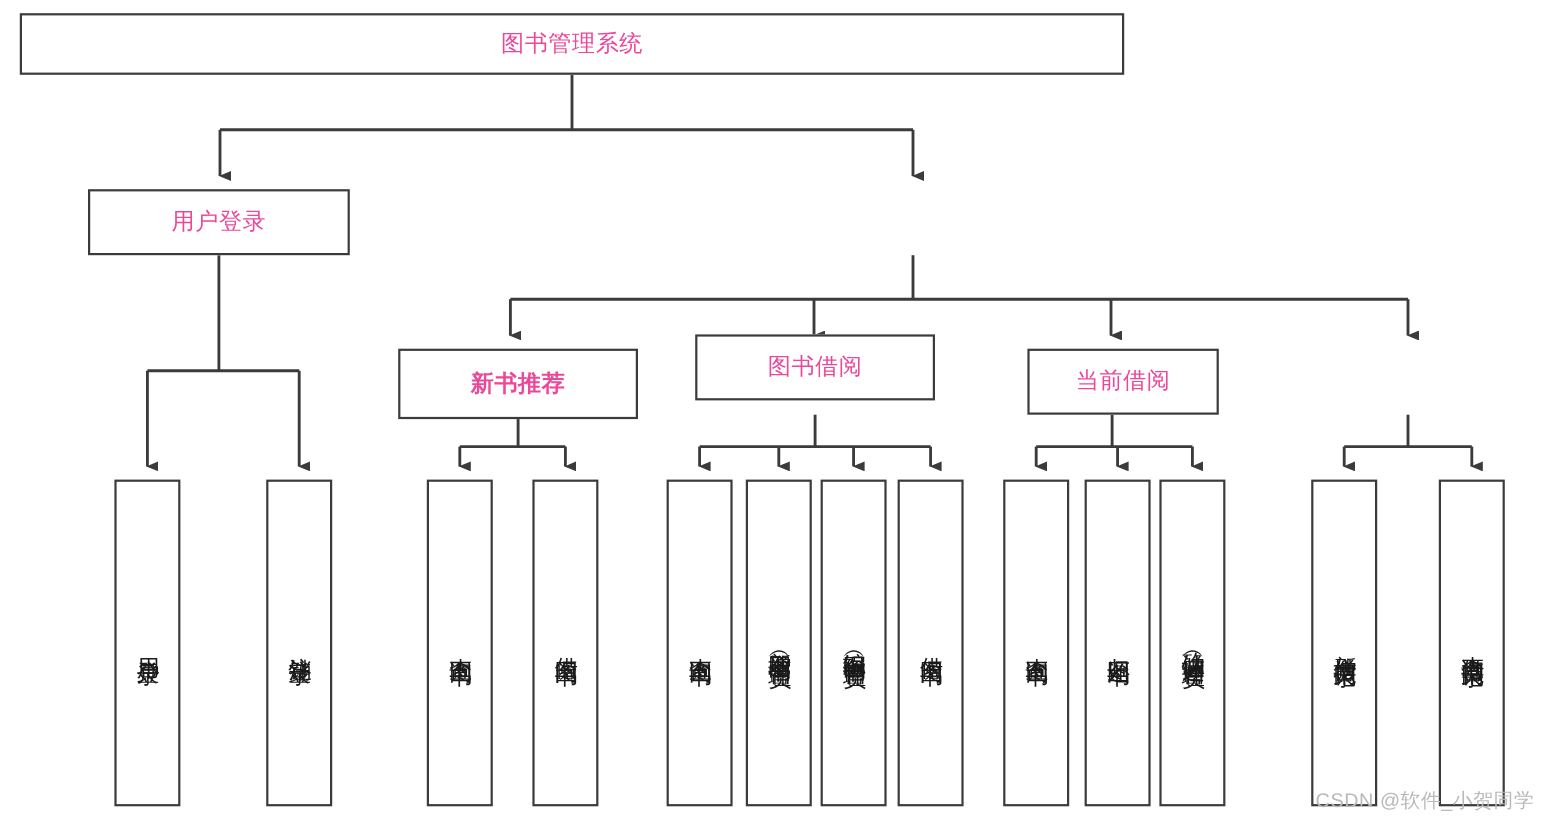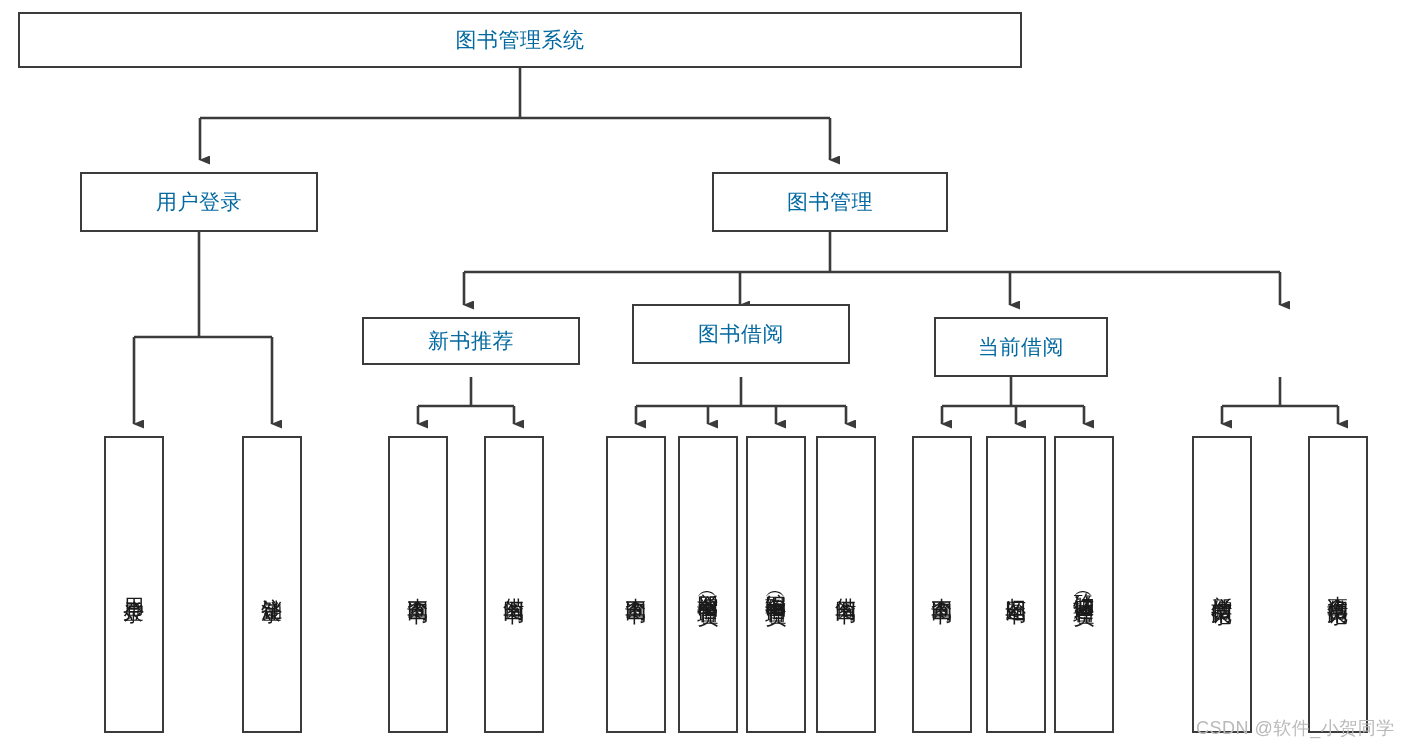--- a/index.html
+++ b/index.html
@@ -25,21 +25,21 @@
     height: 747px;
   }
   .node-box {
     position: absolute;
     box-sizing: border-box;
     border: 2px solid #3b3b3b;
     background: #ffffff;
     display: flex;
     align-items: center;
     justify-content: center;
-    color: #0369a1;
+    color: #ec4899;
   }
   .node-label {
     font-size: 21px;
     line-height: 1.25;
     letter-spacing: 0.5px;
     white-space: nowrap;
     text-align: center;
   }
   .leaf-box {
     position: absolute;
@@ -125,25 +125,22 @@
     </g>
   </svg>
 
   <div class="node-box" style="left:18px; top:12px; width:1004px; height:56px;">
     <span class="node-label">图书管理系统</span>
   </div>
 
   <div class="node-box" style="left:80px; top:172px; width:238px; height:60px;">
     <span class="node-label">用户登录</span>
   </div>
-  <div class="node-box" style="left:712px; top:172px; width:236px; height:60px;">
-    <span class="node-label">图书管理</span>
-  </div>
 
-  <div class="node-box" style="left:362px; top:317px; width:218px; height:48px;">
+  <div class="node-box" style="left:362px; top:317px; width:218px; height:64px;font-weight:bold;">
     <span class="node-label">新书推荐</span>
   </div>
   <div class="node-box" style="left:632px; top:304px; width:218px; height:60px;">
     <span class="node-label">图书借阅</span>
   </div>
   <div class="node-box" style="left:934px; top:317px; width:174px; height:60px;">
     <span class="node-label">当前借阅</span>
   </div>
 
   <div class="leaf-box" style="left:104px; top:436px; width:60px; height:297px;">

